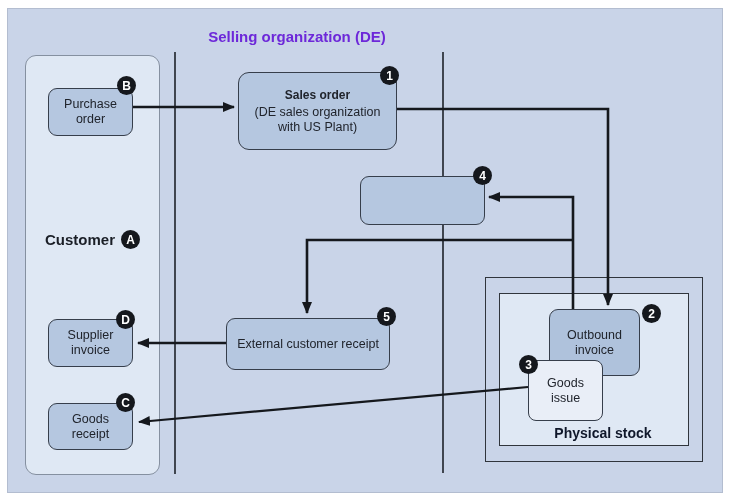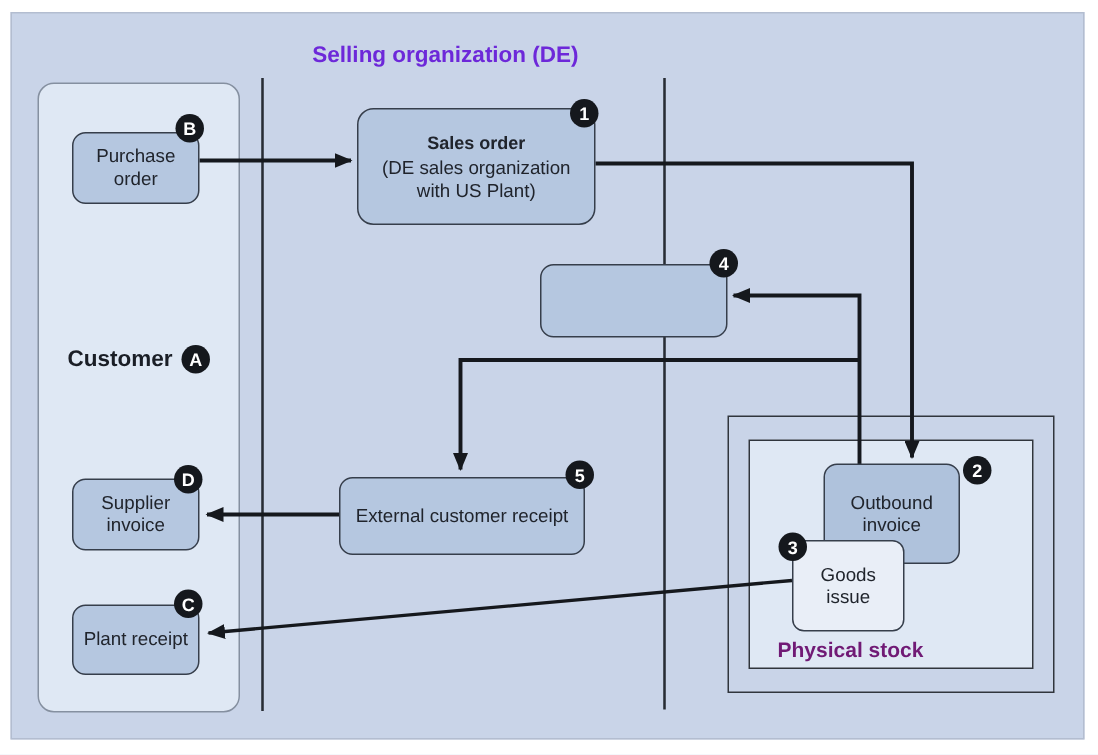--- a/index.html
+++ b/index.html
@@ -33,22 +33,22 @@
     text-align:center;white-space:nowrap;
   }
   #header-selling{left:187px;top:28px;width:220px;}
   #header-delivering{left:428px;top:28px;width:240px;}
   #customer-label{
     position:absolute;z-index:4;left:25px;top:230px;width:135px;
     display:flex;align-items:center;justify-content:center;gap:6px;
     font-weight:bold;font-size:15px;color:#1a1e26;
   }
   #physical-stock-label{
-    position:absolute;z-index:4;left:472px;top:425px;width:190px;
-    text-align:center;font-weight:bold;font-size:14px;color:#701a75;
+    position:absolute;z-index:4;left:508px;top:425px;width:190px;
+    text-align:center;font-weight:bold;font-size:14px;color:#0f172a;
   }
   
   .node{
     position:absolute;z-index:4;box-sizing:border-box;
     background:#b5c7e0;border:1.7px solid #363e4b;border-radius:9px;
     display:flex;flex-direction:column;align-items:center;justify-content:center;
     text-align:center;font-size:12.5px;line-height:15px;color:#20242c;
     padding:2px 4px;
   }
   #node-purchase-order{left:48px;top:88px;width:85px;height:48px;}
@@ -138,21 +138,21 @@
     <span class="node-label">External customer receipt</span>
     <span class="badge">5</span>
   </div>
 
   <div id="node-supplier" class="node">
     <span class="node-label">Supplier invoice</span>
     <span class="badge">D</span>
   </div>
 
   <div id="node-goods-receipt" class="node">
-    <span class="node-label">Plant receipt</span>
+    <span class="node-label">Goods receipt</span>
     <span class="badge">C</span>
   </div>
 
   <div id="node-outbound" class="node">
     <span class="node-label">Outbound invoice</span>
     <span class="badge">2</span>
   </div>
 
   <div id="node-goods-issue" class="node">
     <span class="node-label">Goods issue</span>

